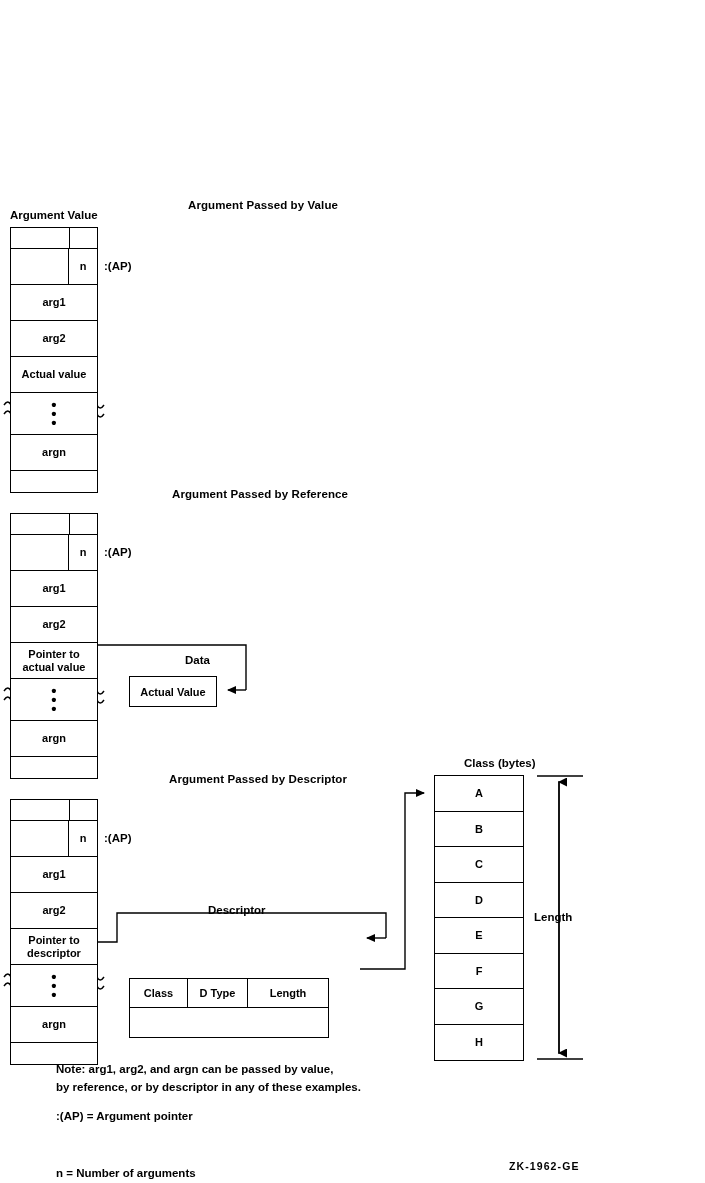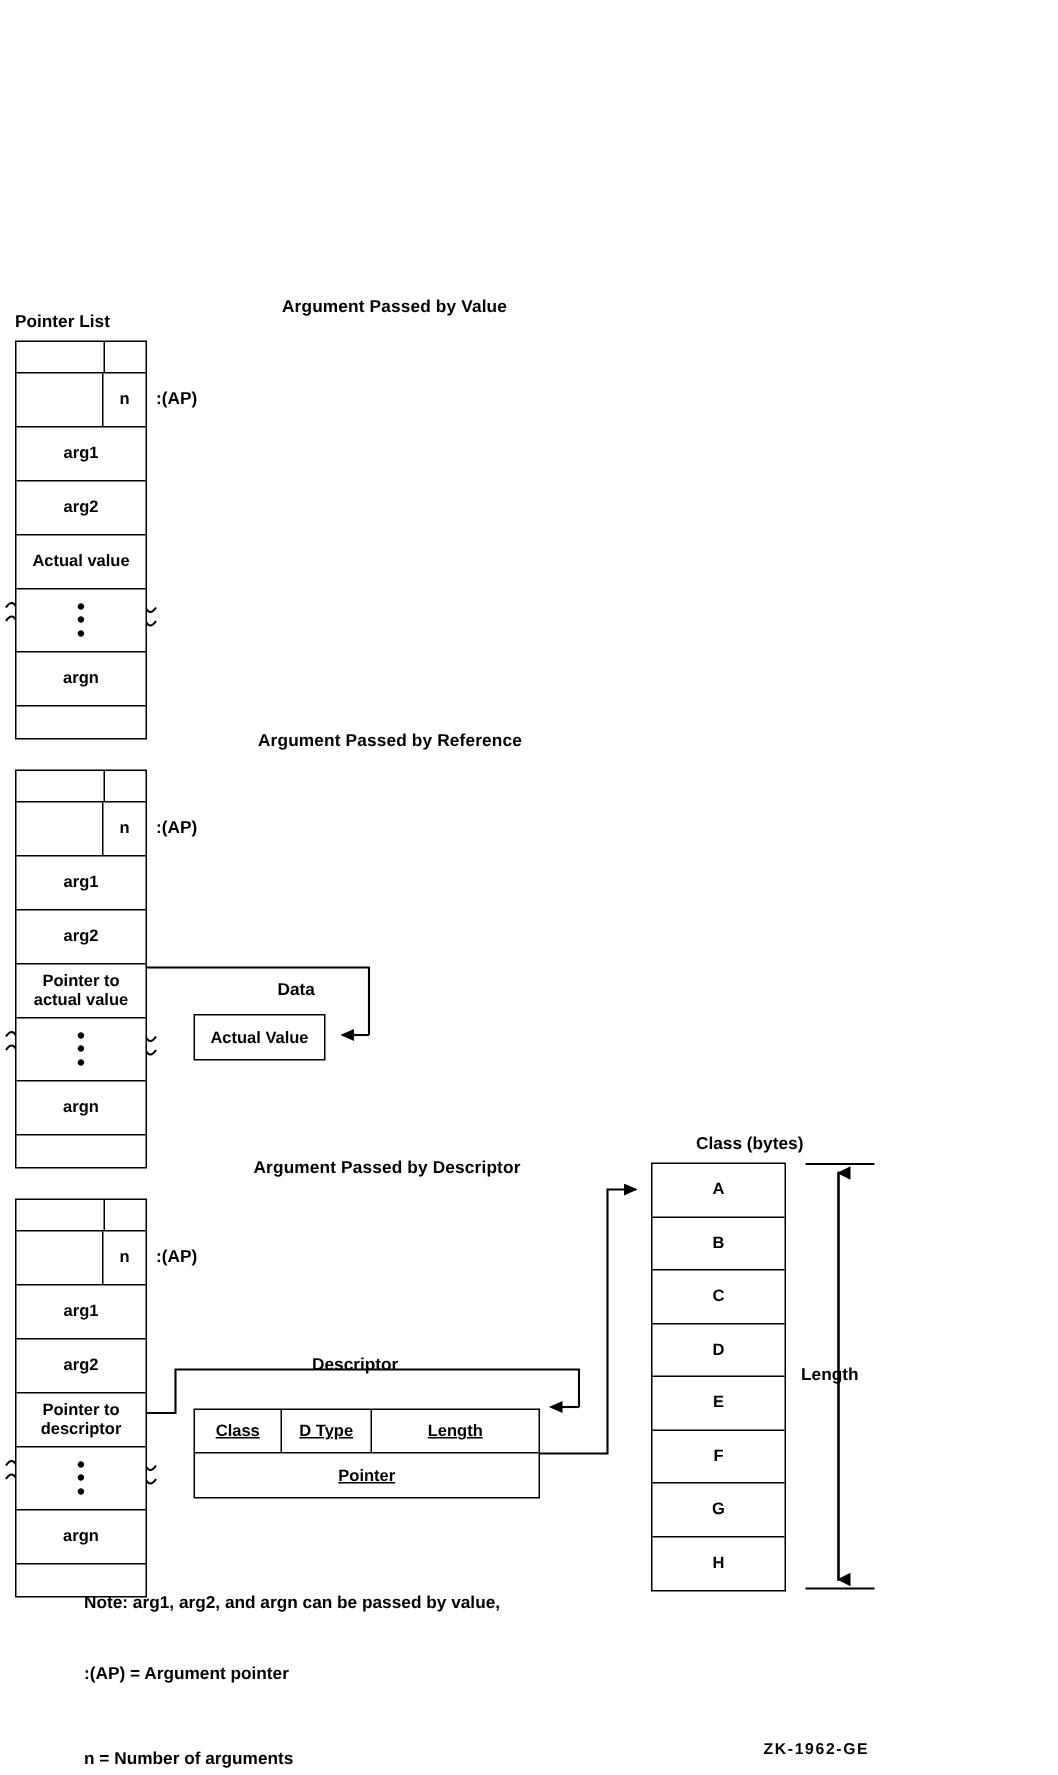--- a/index.html
+++ b/index.html
@@ -261,21 +261,21 @@
 
       <path d="M4,977 q4,-6 7,0 q3,6 7,0"></path>
       <path d="M4,986 q4,-6 7,0 q3,6 7,0"></path>
       <path d="M90,977 q4,-6 7,0 q3,6 7,0"></path>
       <path d="M90,986 q4,-6 7,0 q3,6 7,0"></path>
     </g>
   </svg>
 
   <div class="section-title" style="left:188px; top:199px;">Argument Passed by Value</div>
 
-  <div class="list-caption" style="left:10px; top:209px;">Pointer List</div>
+  <div class="list-caption" style="left:10px; top:209px;">Argument Value</div>
 
   <div class="arglist" style="left:10px; top:227px;">
     <div class="row head">
       <span class="divider"></span>
     </div>
     <div class="row count">
       <span class="cell-left"></span>
       <span class="cell-right">n</span>
     </div>
     <div class="row arg">arg1</div>
@@ -335,43 +335,43 @@
       <span class="dots">•<br>•<br>•</span>
     </div>
     <div class="row arg">argn</div>
     <div class="row foot"></div>
   </div>
 
   <div class="ap-label" style="left:104px; top:832px;">:(AP)</div>
 
   <div class="plain-label" style="left:208px; top:904px;">Descriptor</div>
 
-  <div class="descriptor" style="left:129px; top:939px; width:231px; height:60px;text-decoration:underline;">
+  <div class="descriptor" style="left:129px; top:978px; width:200px; height:60px;">
     <div class="desc-top">
       <div class="desc-cell-class">Class</div>
       <div class="desc-cell-dtype">D Type</div>
       <div class="desc-cell-length">Length</div>
     </div>
-    <div class="desc-bottom">Pointer</div>
   </div>
 
   <div class="plain-label" style="left:464px; top:757px;">Class (bytes)</div>
 
   <div class="bytes" style="left:434px; top:775px;">
     <div class="byte">A</div>
     <div class="byte">B</div>
     <div class="byte">C</div>
     <div class="byte">D</div>
     <div class="byte">E</div>
     <div class="byte">F</div>
     <div class="byte">G</div>
     <div class="byte">H</div>
   </div>
 
   <div class="plain-label" style="left:534px; top:911px;">Length</div>
 
   <div class="note" style="left:8px; top:1060px;">Note: arg1, arg2, and argn  can be passed by value,</div>
+  <div class="note" style="left:8px; top:1078px;">by reference, or by descriptor in any of these examples.</div>
   <div class="note" style="left:8px; top:1107px;">:(AP) = Argument pointer</div>
   <div class="note" style="left:8px; top:1164px;">n = Number of arguments</div>
 
   <div class="figure-id" style="left:509px; top:1160px;">ZK-1962-GE</div>
 
 </div>
 
 </body></html>

